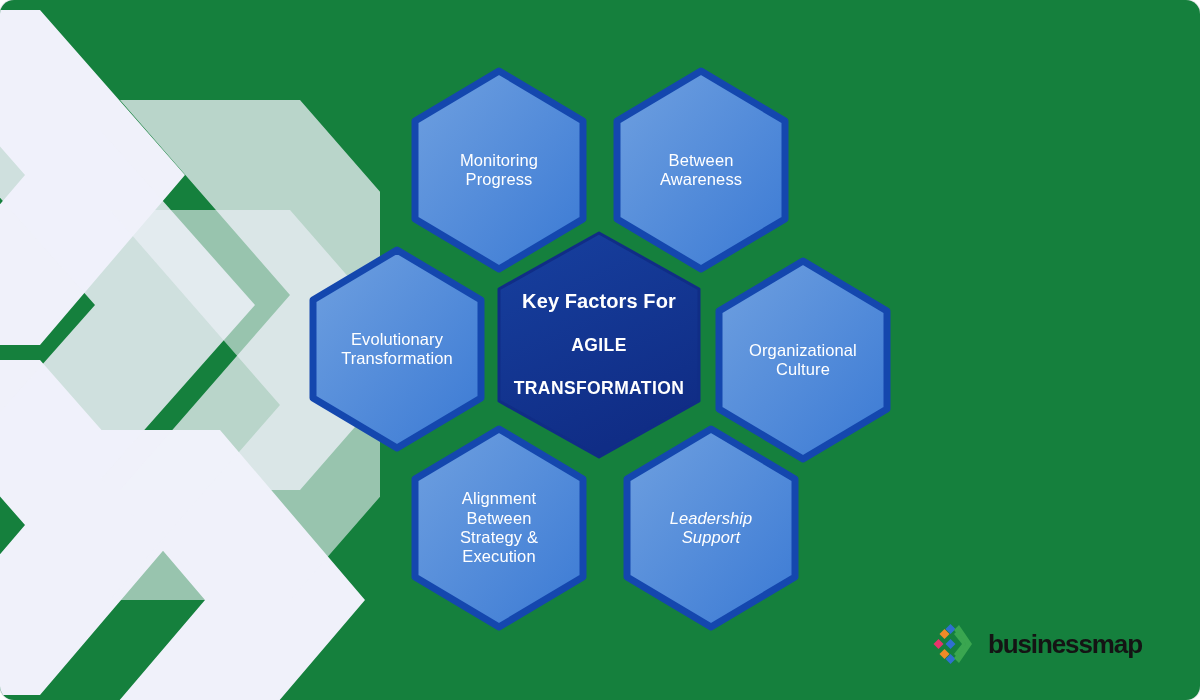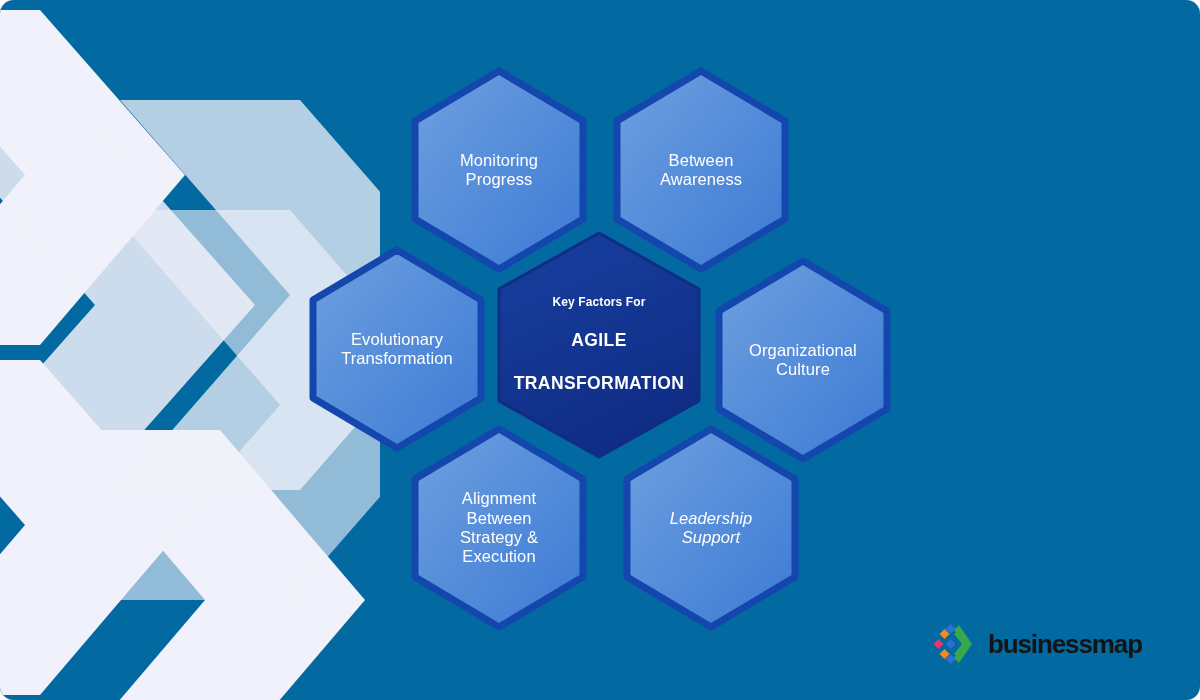--- a/index.html
+++ b/index.html
@@ -9,21 +9,21 @@
     background: #ffffff;
   }
   body {
     font-family: "Liberation Sans", sans-serif;
   }
 
   .canvas {
     position: relative;
     width: 1200px;
     height: 700px;
-    background: #0369a1;
+    background: #15803d;
     border-radius: 14px;
     overflow: hidden;
     box-shadow: 0 0 0 1px #e6e6ea;
     box-sizing: border-box;
   }
 
   
   .bg-deco {
     position: absolute;
     left: 0;
@@ -79,21 +79,21 @@
 
   
   .hex-center {
     width: 204px;
     height: 228px;
   }
   .hex-center .hex-text {
     padding: 0 10px;
   }
   .hex-center .kicker {
-    font-size: 12px;
+    font-size: 20px;
     font-weight: 700;
     letter-spacing: 0.1px;
     margin-bottom: 10px;
     display: block;
   }
   .hex-center .headline {
     font-size: 17.5px;
     font-weight: 700;
     letter-spacing: 0.4px;
     display: block;

